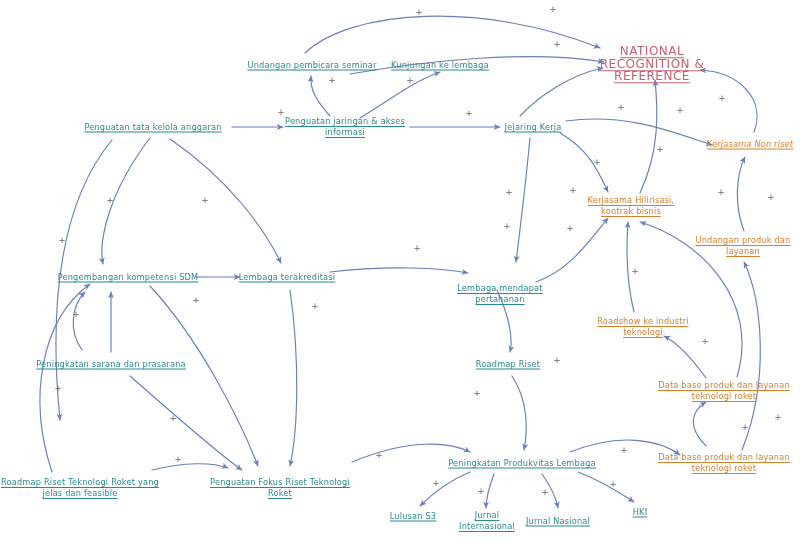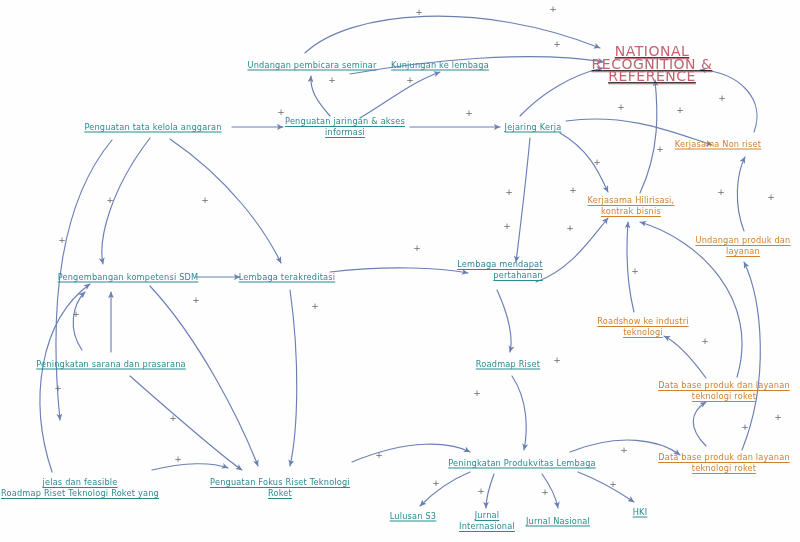--- a/index.html
+++ b/index.html
@@ -35,24 +35,23 @@
   .node span {
     display: block;
     text-decoration: underline;
     text-underline-offset: 1.5px;
     text-decoration-thickness: 0.7px;
   }
   .c-teal span  { color: #2b8a8f; }
   .c-orange span{ color: #d2812f; }
   .c-red span   { color: #c4626f; }
   .node.big {
-    font-size: 14px;
+    font-size: 12px;
     line-height: 12.5px;
     letter-spacing: 0.5px;
-    text-decoration: underline;
   }
   .plus {
     position: absolute;
     transform: translate(-50%, -50%);
     color: #6b6b6b;
     font-size: 9px;
     line-height: 9px;
     font-family: "DejaVu Sans", sans-serif;
     z-index: 4;
     user-select: none;
@@ -127,38 +126,38 @@
         <span>Kunjungan ke lembaga</span>
       </div>
       <div class="node c-teal" title="Jejaring Kerja" style="left: 533px; top: 127px;">
         <span>Jejaring Kerja</span>
       </div>
       <div class="node c-red big" title="NATIONAL RECOGNITION &amp; REFERENCE" style="left: 652px; top: 64px;">
         <span>NATIONAL</span>
         <span>RECOGNITION &amp;</span>
         <span>REFERENCE</span>
       </div>
-      <div class="node c-orange" title="Kerjasama Non riset" style="left: 718px; top: 144px;">
+      <div class="node c-orange" title="Kerjasama Non riset" style="left: 750px; top: 144px; font-style: italic;">
         <span>Kerjasama Non riset</span>
       </div>
       <div class="node c-orange" title="Kerjasama Hilirisasi, kontrak bisnis" style="left: 631px; top: 206px;">
         <span>Kerjasama Hilirisasi,</span>
         <span>kontrak bisnis</span>
       </div>
       <div class="node c-orange" title="Pameran produk dan layanan" style="left: 743px; top: 246px;">
         <span>Undangan produk dan</span>
         <span>layanan</span>
       </div>
       <div class="node c-teal" title="Pengembangan kompetensi SDM" style="left: 120px; top: 277px; margin-left: 8px;">
         <span>Pengembangan kompetensi SDM</span>
       </div>
       <div class="node c-teal" title="Lembaga terakreditasi" style="left: 287px; top: 277px;">
         <span>Lembaga terakreditasi</span>
       </div>
-      <div class="node c-teal" title="Lembaga mendapat kepercayaan" style="left: 500px; top: 270px; text-align: right;">
+      <div class="node c-teal" title="Lembaga mendapat kepercayaan" style="left: 500px; top: 294px;">
         <span>Lembaga mendapat</span>
         <span>pertahanan</span>
       </div>
       <div class="node c-teal" title="Peningkatan sarana dan prasarana" style="left: 111px; top: 364px;">
         <span>Peningkatan sarana dan prasarana</span>
       </div>
       <div class="node c-orange" title="Roadshow ke industri pertahanan" style="left: 643px; top: 327px;">
         <span>Roadshow ke industri</span>
         <span>teknologi</span>
       </div>
@@ -167,22 +166,22 @@
       </div>
       <div class="node c-orange" title="Data base produk dan layanan teknologi roket" style="left: 724px; top: 391px;">
         <span>Data base produk dan layanan</span>
         <span>teknologi roket</span>
       </div>
       <div class="node c-orange" title="Data base produk dan layanan teknologi roket" style="left: 724px; top: 463px;">
         <span>Data base produk dan layanan</span>
         <span>teknologi roket</span>
       </div>
       <div class="node c-teal" title="Roadmap Riset Teknologi Roket yang jelas dan feasible" style="left: 80px; top: 488px;">
+        <span>Roadmap Riset Teknologi Roket yang</span>
         <span>jelas dan feasible</span>
-        <span>Roadmap Riset Teknologi Roket yang</span>
       </div>
       <div class="node c-teal" title="Penguatan Fokus Riset Teknologi Roket" style="left: 280px; top: 488px; text-align: center;">
         <span>Penguatan Fokus Riset Teknologi</span>
         <span>Roket</span>
       </div>
       <div class="node c-teal" title="Peningkatan Produkvitas Lembaga" style="left: 522px; top: 463px;">
         <span>Peningkatan Produkvitas Lembaga</span>
       </div>
       <div class="node c-teal" title="Lulusan S3" style="left: 413px; top: 516px;">
         <span>Lulusan S3</span>

